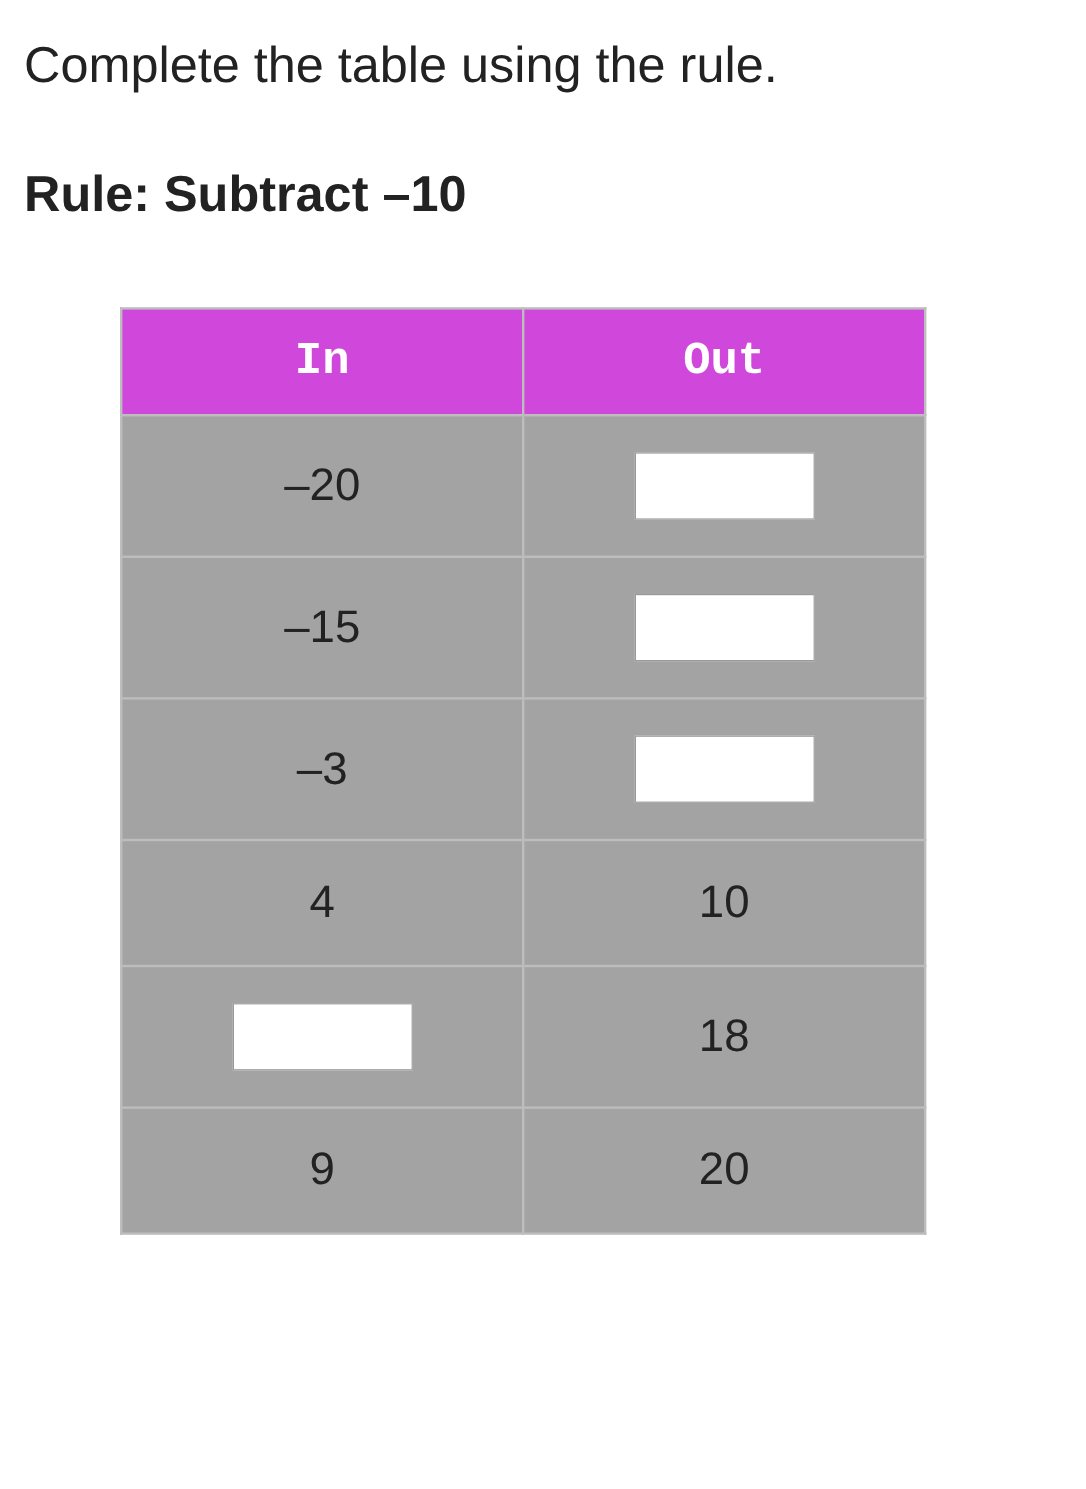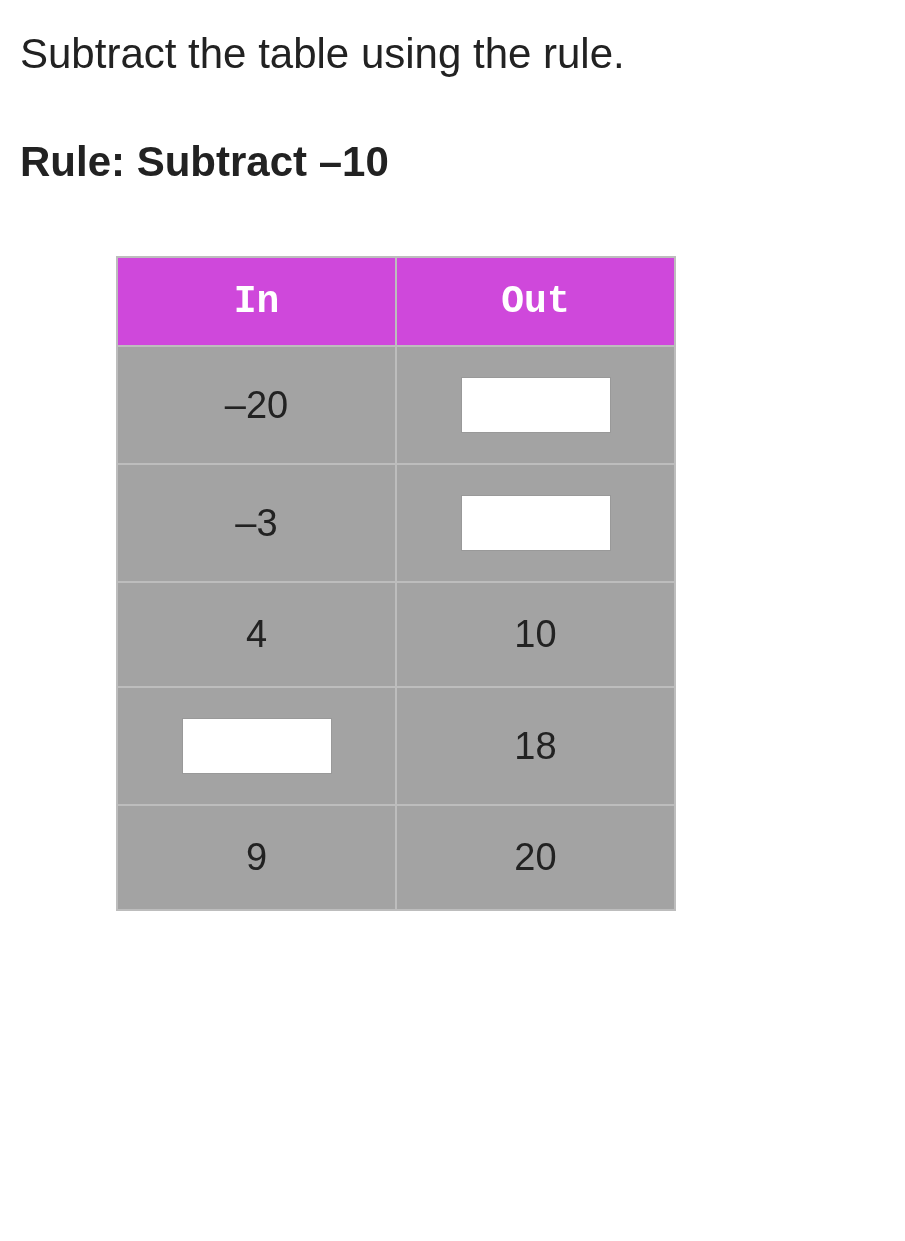--- a/index.html
+++ b/index.html
@@ -23,22 +23,21 @@
       font-size: 42px;
       color: #222;
       font-weight: 700;
       margin-bottom: 70px;
     }
     .table-wrapper {
       margin-left: 80px;
     }
     table {
       border-collapse: collapse;
-      width: 560px;
-      margin-left: 16px;
+      width: 672px;
     }
     th {
       background: #cf48db;
       color: #ffffff;
       font-family: "Courier New", Courier, monospace;
       font-weight: 700;
       font-size: 38px;
       padding: 22px 10px;
       border: 2px solid #bdbdbd;
       text-align: center;
@@ -59,36 +58,40 @@
       border: 1px solid #999;
       background: #ffffff;
       font-size: 30px;
       text-align: center;
       font-family: Verdana, Geneva, sans-serif;
     }
   </style>
 </head>
 <body>
 
-<div class="instruction">Subtract the table using the rule.</div>
+<div class="instruction">Complete the table using the rule.</div>
 
 <div class="rule">Rule: Subtract –10</div>
 
 <div class="table-wrapper">
   <table>
     <thead>
       <tr>
         <th>In</th>
         <th>Out</th>
       </tr>
     </thead>
     <tbody>
 
     <tr>
           <td><span>–20</span></td>
+          <td><input type="text" class="answer-input" style=""></td>
+        </tr>
+        <tr>
+          <td><span>–15</span></td>
           <td><input type="text" class="answer-input" style=""></td>
         </tr>
         <tr>
           <td><span>–3</span></td>
           <td><input type="text" class="answer-input" style=""></td>
         </tr>
         <tr>
           <td><span>4</span></td>
           <td><span>10</span></td>
         </tr>

